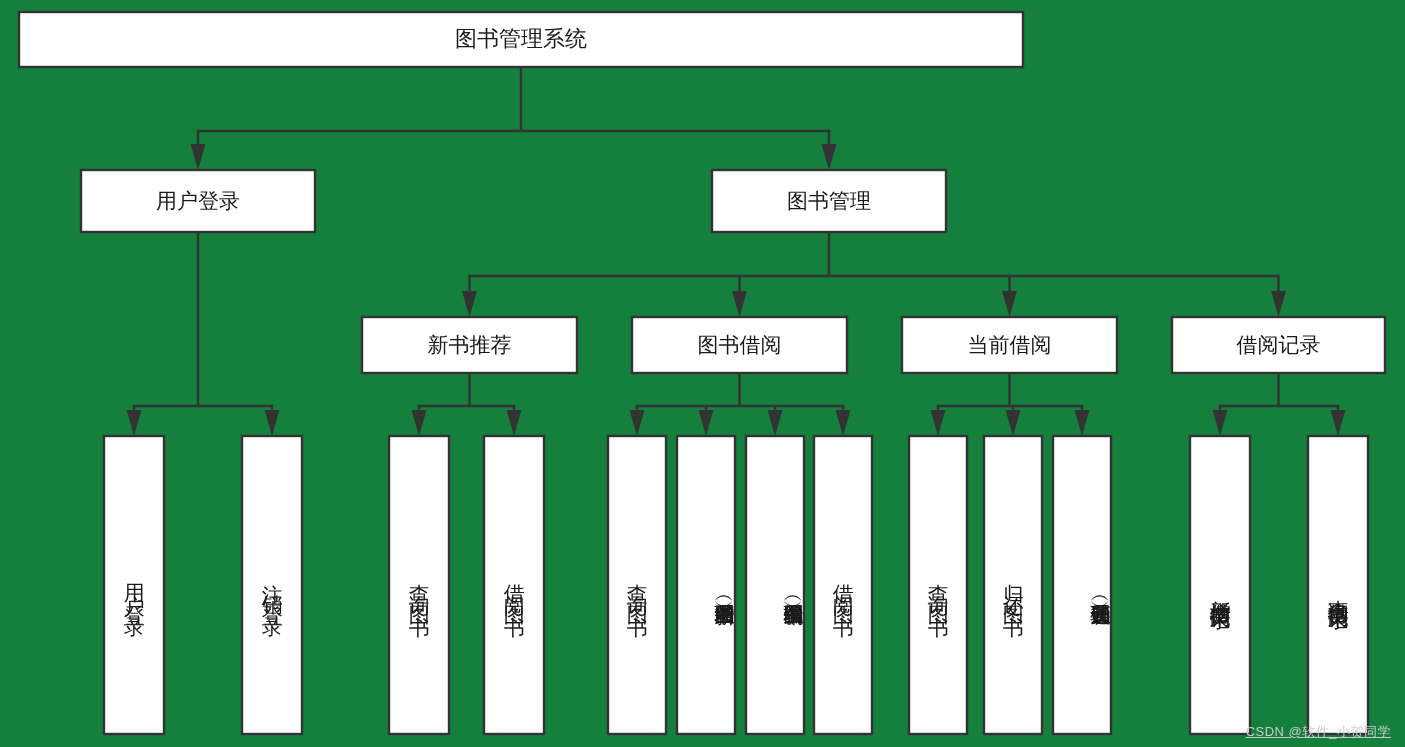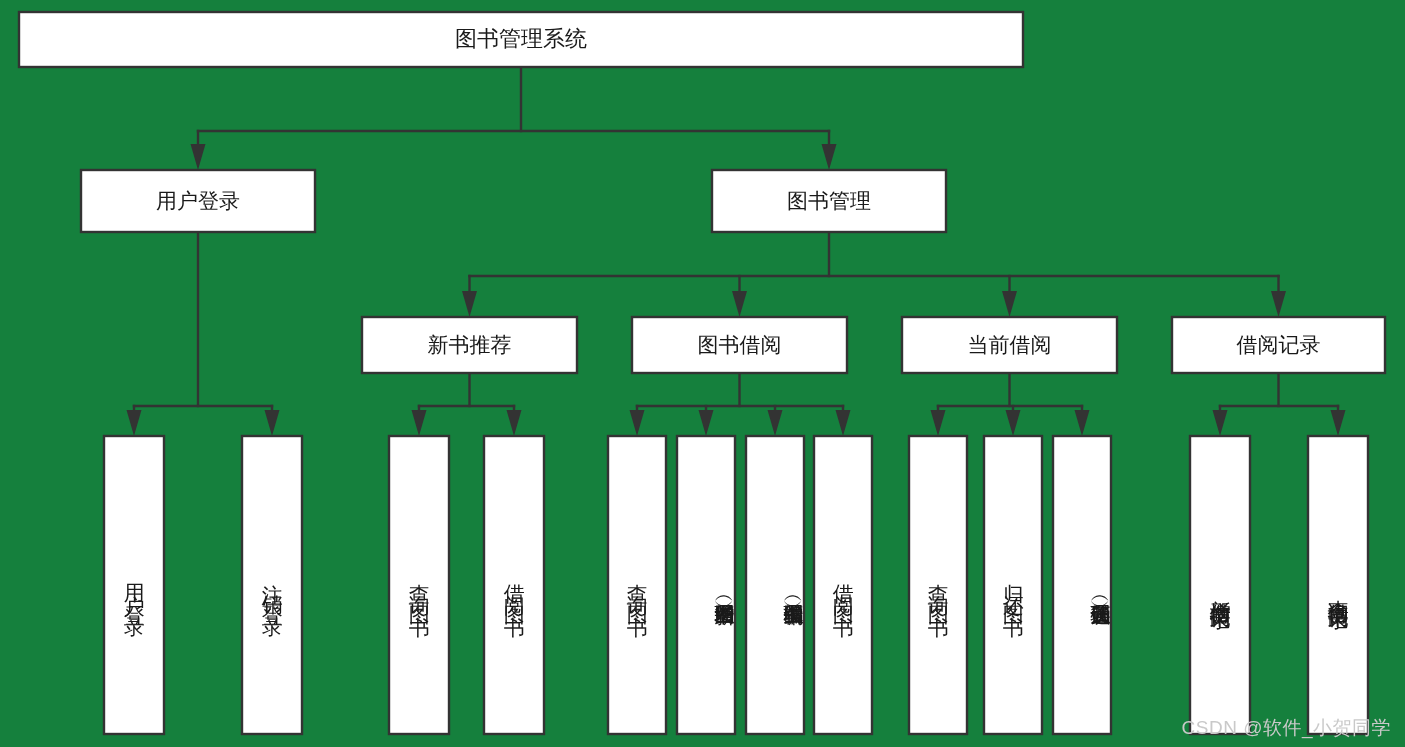--- a/index.html
+++ b/index.html
@@ -69,25 +69,26 @@
     pointer-events: none;
     display: flex;
     align-items: flex-start;
     justify-content: center;
   }
   .watermark {
     position: absolute;
     right: 14px;
     bottom: 6px;
     font-family: "Liberation Sans", "DejaVu Sans", sans-serif;
-    font-size: 19px;
+    font-size: 13px;
     color: #c9c9c9;
     letter-spacing: 0.5px;
     white-space: nowrap;
     user-select: none;
+    text-decoration: underline;
   }
 </style>
 </head>
 <body>
 
 <div id="diagram-root">
 
   <svg id="tree-svg" viewBox="0 0 1405 747">
     <g id="connectors-layer">
         <line x1="521" y1="67" x2="521" y2="131" class="connector"></line>

